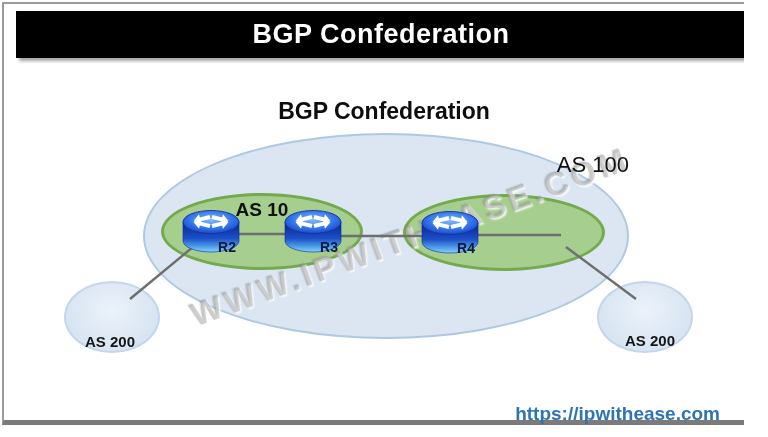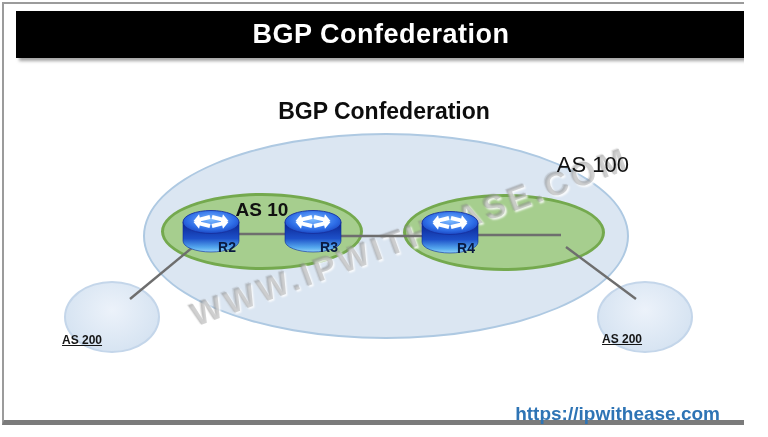--- a/index.html
+++ b/index.html
@@ -56,22 +56,22 @@
   
   .bubble{
     position:absolute;width:96px;height:72px;border-radius:50%;
     background:radial-gradient(ellipse at 50% 40%, #ecf2fa 0%, var(--bubble-fill,#d7e4f2) 72%, #d0dfef 100%);
     border:2px solid var(--bubble-border,#c4d6ea);
     box-sizing:border-box;z-index:2;
   }
   .bubble-r1{left:64px;top:281px;}
   .bubble-r6{left:597px;top:281px;}
   .as200-label{
-    position:absolute;width:96px;
-    font-size:12px;font-weight:bold;color:#151515;z-index:6;text-decoration:underline;
+    position:absolute;width:96px;text-align:center;
+    font-size:15px;font-weight:bold;color:#151515;z-index:6;
   }
   .as200-left{left:62px;top:333px;}
   .as200-right{left:602px;top:332px;}
   
   .watermark{
     position:absolute;left:128px;top:218px;width:565px;text-align:center;
     transform:rotate(-20deg);transform-origin:center;
     font-size:33px;font-weight:bold;letter-spacing:4px;white-space:nowrap;
     color:rgba(150,150,150,0.42);
     text-shadow:1px 2px 2px rgba(255,255,255,0.85), -1px -1px 1px rgba(120,120,120,0.25);

